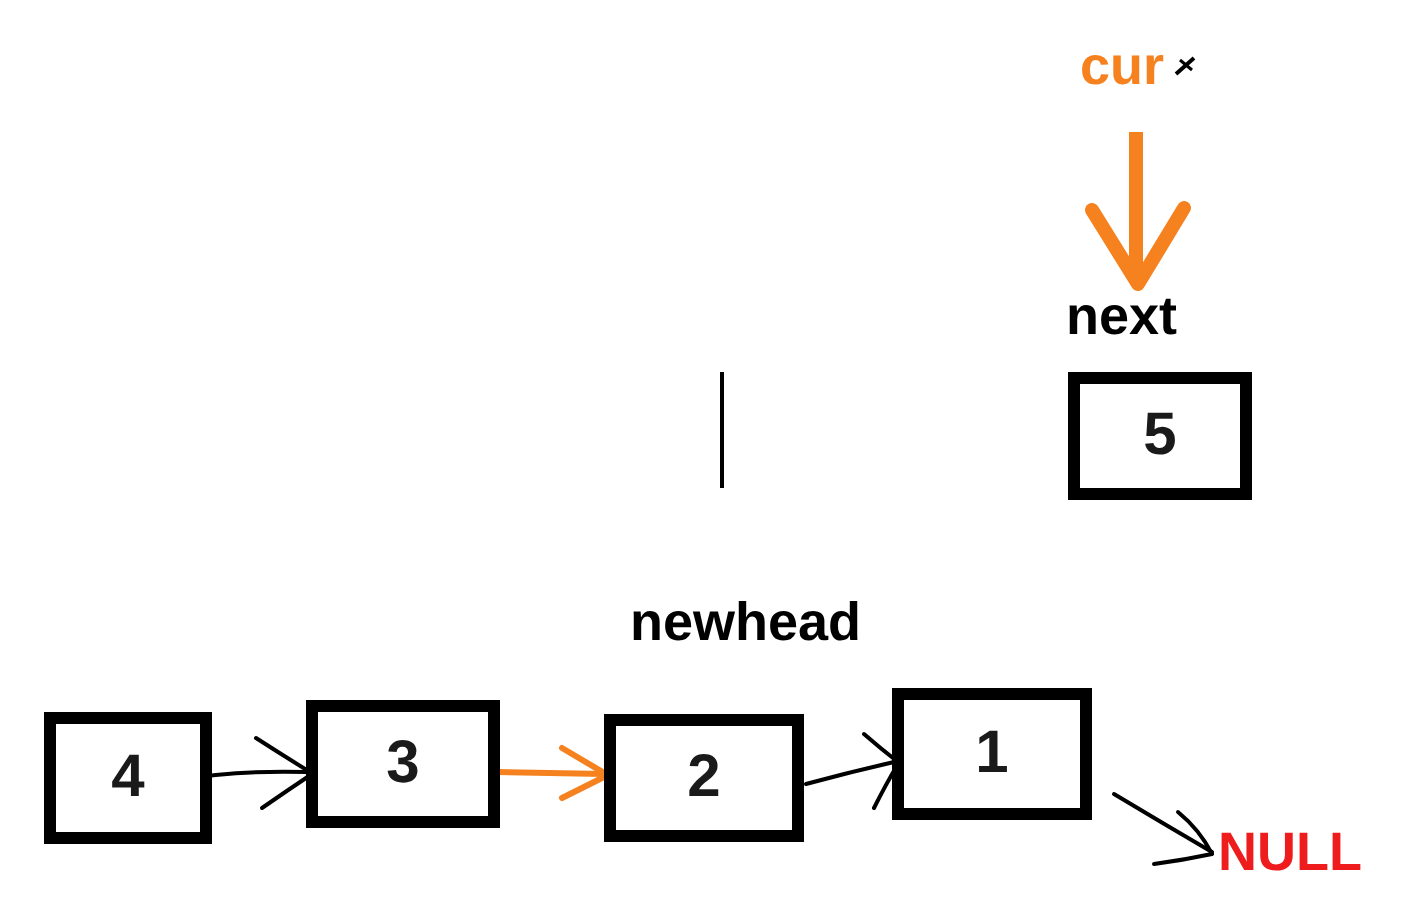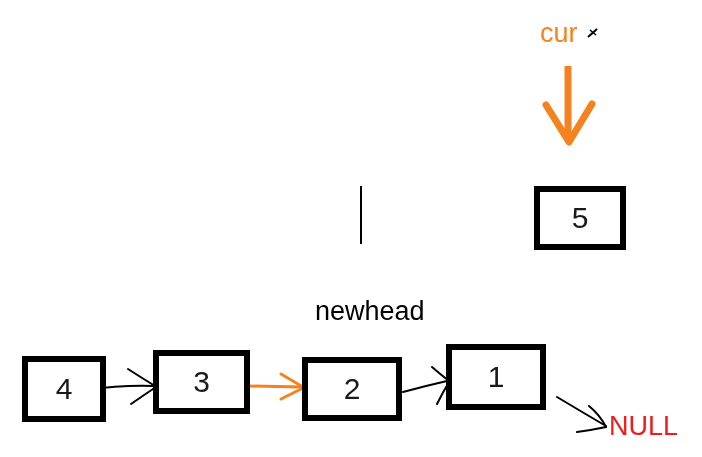--- a/index.html
+++ b/index.html
@@ -9,20 +9,21 @@
   }
   body {
     font-family: "Liberation Sans", sans-serif;
   }
   #canvas {
     position: relative;
     width: 702px;
     height: 457px;
     background: #ffffff;
     overflow: hidden;
+    font-weight: bold;
   }
   .node-box {
     position: absolute;
     box-sizing: border-box;
     background: #ffffff;
     border: 6px solid #000000;
     display: flex;
     align-items: center;
     justify-content: center;
   }
@@ -106,20 +107,21 @@
 
     <g>
       <path d="M 557 397 Q 582 412 606 426" stroke="#000000" stroke-width="2" fill="none" stroke-linecap="round"></path>
       <path d="M 589 406 Q 600 415 606 427" stroke="#000000" stroke-width="2" fill="none" stroke-linecap="round"></path>
       <path d="M 577 432 Q 592 430 606 427" stroke="#000000" stroke-width="2" fill="none" stroke-linecap="round"></path>
     </g>
   </svg>
 
   <div class="label label-cur" style="left:540px; top:20px;">cur</div>
 
+  <div class="label label-next" style="left:533px; top:145px;">next</div>
 
   <div class="label label-null" style="left:609px; top:413px;">NULL</div>
 
   <div class="label label-newhead" style="left:315px; top:298px;">newhead</div>
 
   <div class="node-box" style="left:534px; top:186px; width:92px; height:64px;">
     <span class="node-value">5</span>
   </div>
 
   <div class="node-box" style="left:22px; top:356px; width:84px; height:66px;">

